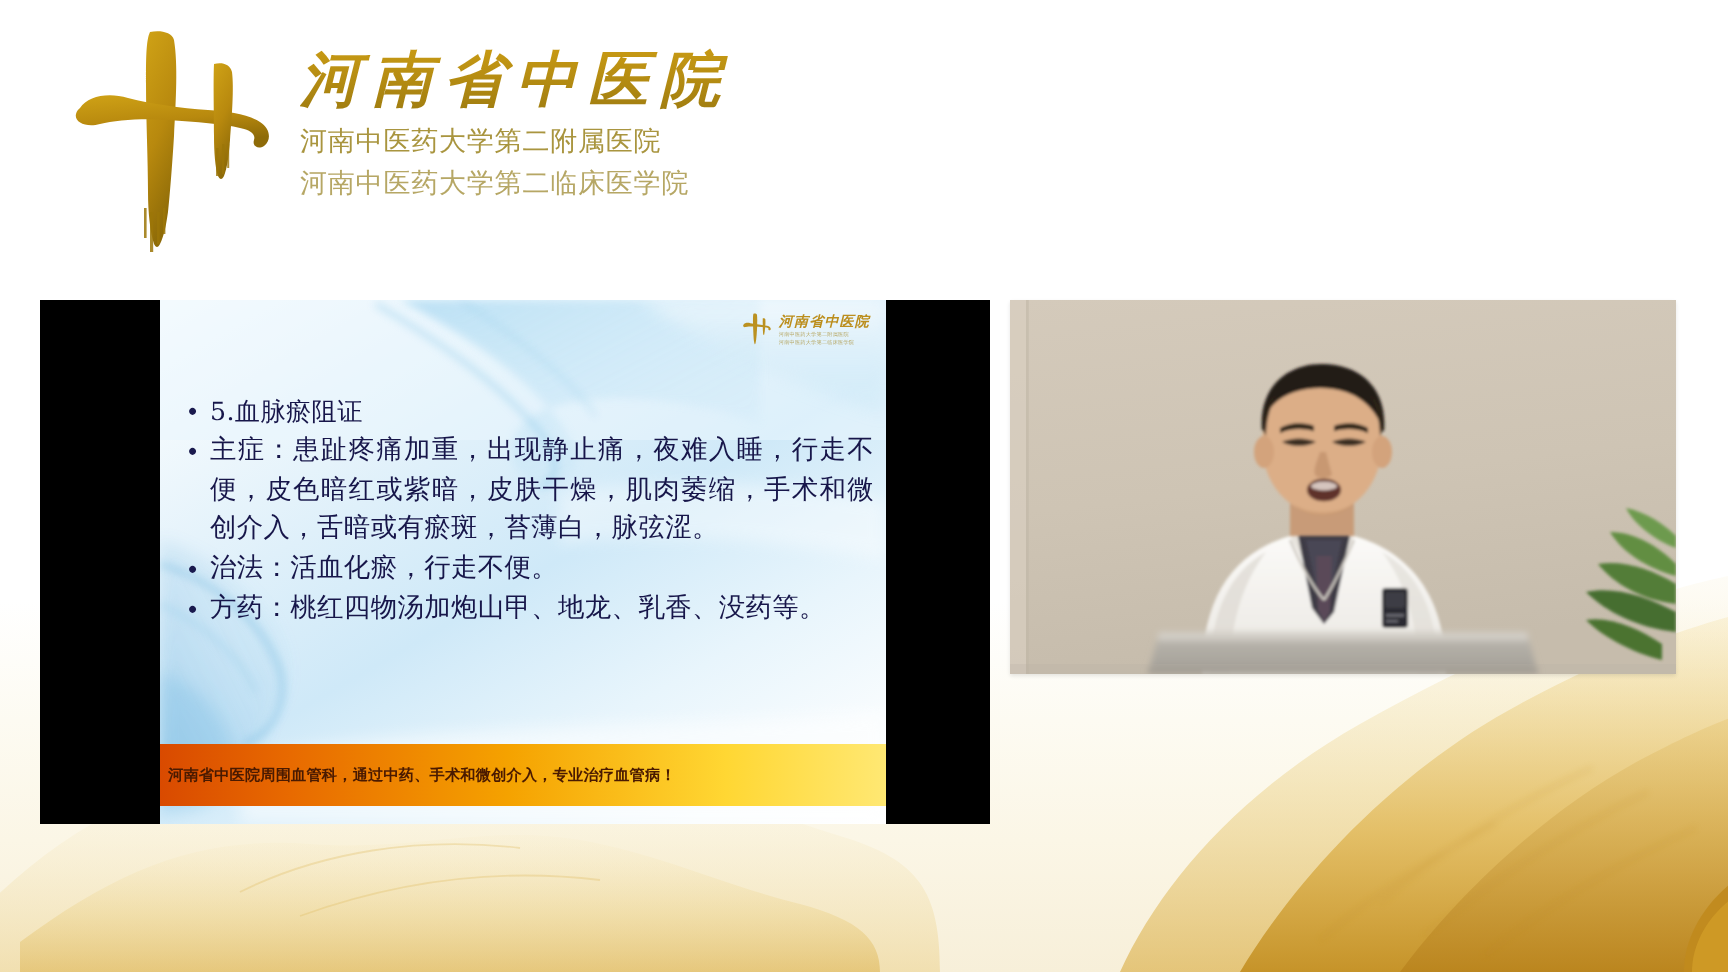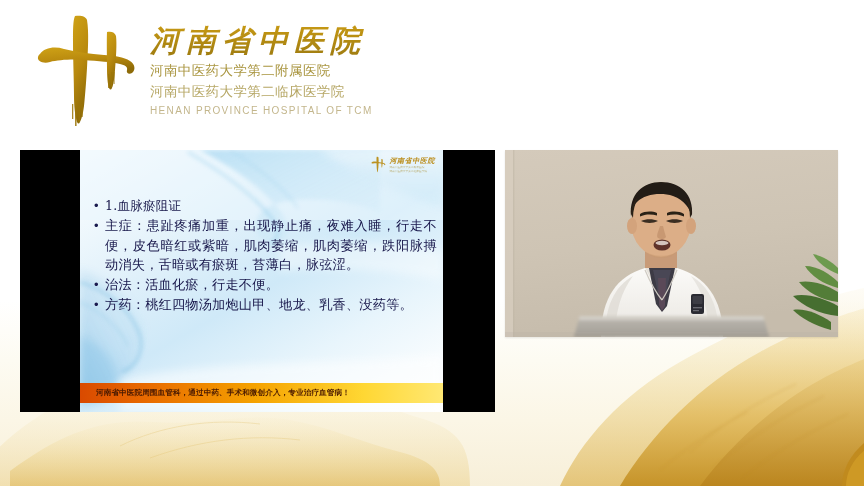--- a/index.html
+++ b/index.html
@@ -123,24 +123,24 @@
     color: #17164a;
     letter-spacing: 0.2px;
     text-align: justify;
     text-justify: inter-character;
   }
   .bullet-text.first { font-size: 12.6px; }
 
   .slide-banner {
     position: absolute;
     left: 0; right: 0; bottom: 9px;
-    height: 20px;
+    height: 31px;
     background: linear-gradient(to right, #d94a00 0%, #e86a00 18%, #f5a200 48%, #ffd733 78%, #ffe873 100%);
     display: flex; align-items: center;
-    padding-left: 16px;
+    padding-left: 4px;
   }
   .slide-banner-text {
     font-family: "DejaVu Sans", sans-serif;
     font-size: 7.6px;
     color: #4a1a00;
     font-weight: bold;
     letter-spacing: 0.1px;
     white-space: nowrap;
   }
 
@@ -251,21 +251,20 @@
           <rect x="83" y="62" width="1.2" height="15"></rect>
           <rect x="85.6" y="62" width="1" height="12"></rect>
         </g>
       </svg>
     </div>
 
     <div class="logo-text" data-interactable="false">
       <div class="logo-title" data-interactable="false">河南省中医院</div>
       <div class="logo-sub1" data-interactable="false">河南中医药大学第二附属医院</div>
       <div class="logo-sub2" data-interactable="false">河南中医药大学第二临床医学院</div>
-      <div class="logo-sub3" data-interactable="false">HENAN PROVINCE HOSPITAL OF TCM</div>
     </div>
 
   </div>
 </div>
 
 <div class="slide-panel" data-interactable="true">
   <div class="slide-inner" data-interactable="false">
 
     <div class="slide-swirls" data-interactable="false">
       <svg viewBox="0 0 363 262" preserveAspectRatio="none" aria-hidden="true">
@@ -322,25 +321,25 @@
       <div class="slide-logo-txt" data-interactable="false">
         <div class="slide-logo-t1" data-interactable="false">河南省中医院</div>
         <div class="slide-logo-t2" data-interactable="false">河南中医药大学第二附属医院</div>
         <div class="slide-logo-t2" data-interactable="false">河南中医药大学第二临床医学院</div>
       </div>
     </div>
 
     <div class="slide-body" data-interactable="false">
       <div class="bullet-row" data-interactable="false">
         <span class="bullet-dot" data-interactable="false">•</span>
-        <span class="bullet-text first" data-interactable="false">1.血脉瘀阻证</span>
+        <span class="bullet-text first" data-interactable="false">5.血脉瘀阻证</span>
       </div>
       <div class="bullet-row" data-interactable="false">
         <span class="bullet-dot" data-interactable="false">•</span>
-        <span class="bullet-text" data-interactable="false">主症：患趾疼痛加重，出现静止痛，夜难入睡，行走不便，皮色暗红或紫暗，肌肉萎缩，肌肉萎缩，跌阳脉搏动消失，舌暗或有瘀斑，苔薄白，脉弦涩。</span>
+        <span class="bullet-text" data-interactable="false">主症：患趾疼痛加重，出现静止痛，夜难入睡，行走不便，皮色暗红或紫暗，皮肤干燥，肌肉萎缩，手术和微创介入，舌暗或有瘀斑，苔薄白，脉弦涩。</span>
       </div>
       <div class="bullet-row" data-interactable="false">
         <span class="bullet-dot" data-interactable="false">•</span>
         <span class="bullet-text" data-interactable="false">治法：活血化瘀，行走不便。</span>
       </div>
       <div class="bullet-row" data-interactable="false">
         <span class="bullet-dot" data-interactable="false">•</span>
         <span class="bullet-text" data-interactable="false">方药：桃红四物汤加炮山甲、地龙、乳香、没药等。</span>
       </div>
     </div>

